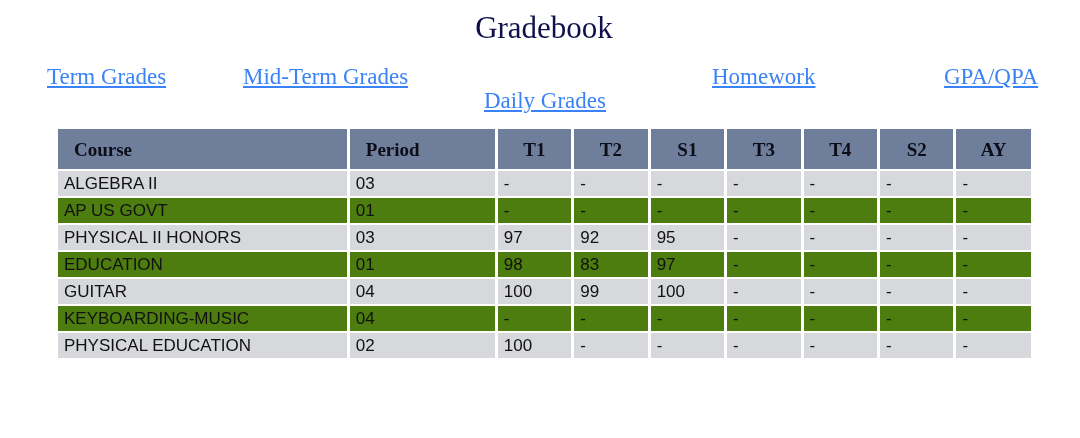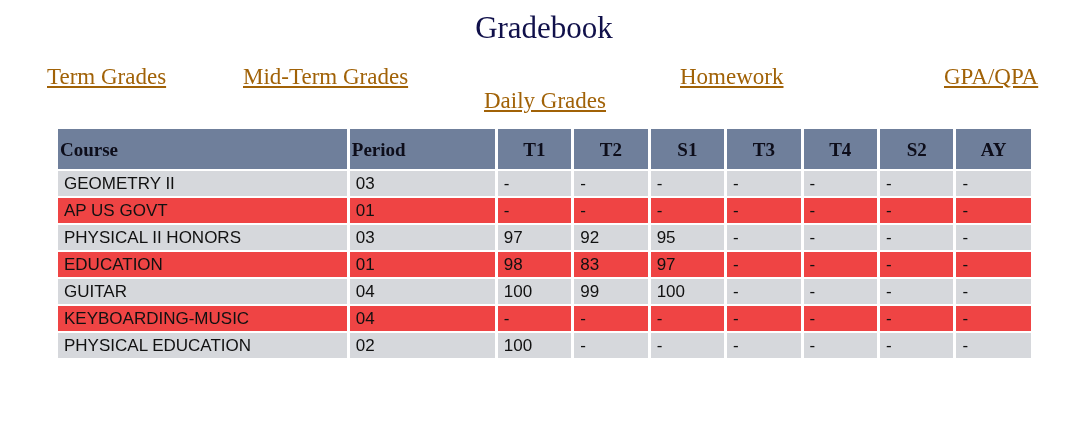--- a/index.html
+++ b/index.html
@@ -3,51 +3,51 @@
   <meta charset="utf-8">
   <style>
     html, body { margin: 0; padding: 0; background: #ffffff; }
     body { width: 1080px; height: 438px; position: relative; overflow: hidden; }
     .title {
       position: absolute; left: 0; top: 10px; width: 1088px; text-align: center;
       font-family: "Liberation Serif", serif; font-size: 31px; color: #10104a;
     }
     .nav a {
       position: absolute; top: 64px;
-      font-family: "Liberation Serif", serif; font-size: 23px; color: #a16207;
+      font-family: "Liberation Serif", serif; font-size: 23px; color: #3b82f6;
       text-decoration: underline; white-space: nowrap;
     }
     table.grades {
       position: absolute; left: 55px; top: 127px;
       border-collapse: separate; border-spacing: 3px 2px;
       table-layout: fixed; width: 979px;
     }
     table.grades th {
       background: #6f7f9b; color: #0d0d1a;
       font-family: "Liberation Serif", serif; font-weight: bold; font-size: 19px;
-      height: 40px; padding: 0 2px; text-align: center; line-height: 25px;
+      height: 40px; padding: 0 16px; text-align: center; line-height: 25px;
     }
     table.grades th.left { text-align: left; }
     table.grades td {
       font-family: "Liberation Sans", sans-serif; font-size: 17px; color: #111111;
       height: 25px; padding: 0 0 0 6px; line-height: 25px; white-space: nowrap;
     }
     table.grades tr.odd td { background: #d6d8dc; }
-    table.grades tr.even td { background: #ef4444; }
+    table.grades tr.even td { background: #4d7c0f; }
   </style>
 </head>
 <body>
 
 <div class="title">Gradebook</div>
 
 <nav class="nav">
   <a href="#" style="left:47px;">Term Grades</a>
   <a href="#" style="left:243px;">Mid-Term Grades</a>
   <a href="#" style="left:484px;margin-top:24px;">Daily Grades</a>
-  <a href="#" style="left:680px;">Homework</a>
+  <a href="#" style="left:712px;">Homework</a>
   <a href="#" style="left:944px;">GPA/QPA</a>
 </nav>
 
 <table class="grades">
   <colgroup>
     <col style="width:287px">
       <col style="width:144px">
     <col style="width:73px">
       <col style="width:73px">
       <col style="width:73px">
@@ -64,21 +64,21 @@
       <th>T2</th>
       <th>S1</th>
       <th>T3</th>
       <th>T4</th>
       <th>S2</th>
       <th>AY</th>
     </tr>
   </thead>
   <tbody>
     <tr class="odd">
-      <td>GEOMETRY II</td>
+      <td>ALGEBRA II</td>
       <td>03</td>
       <td>-</td>
       <td>-</td>
       <td>-</td>
       <td>-</td>
       <td>-</td>
       <td>-</td>
       <td>-</td>
     </tr>
     <tr class="even">

